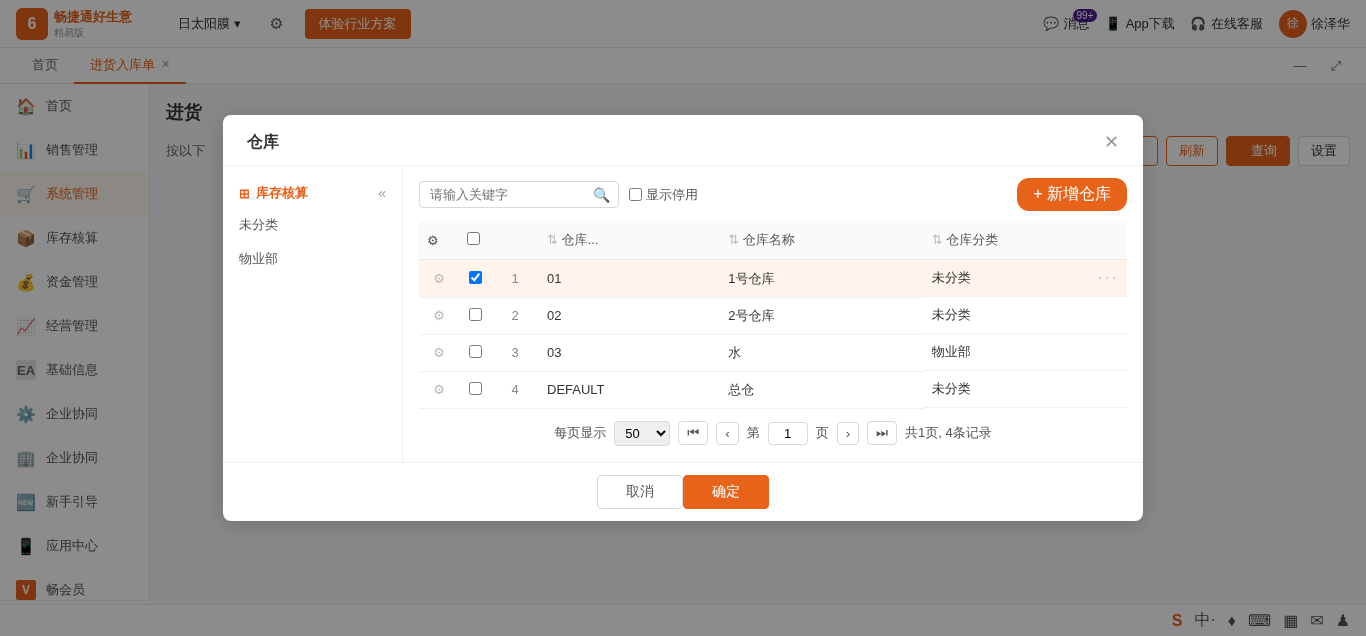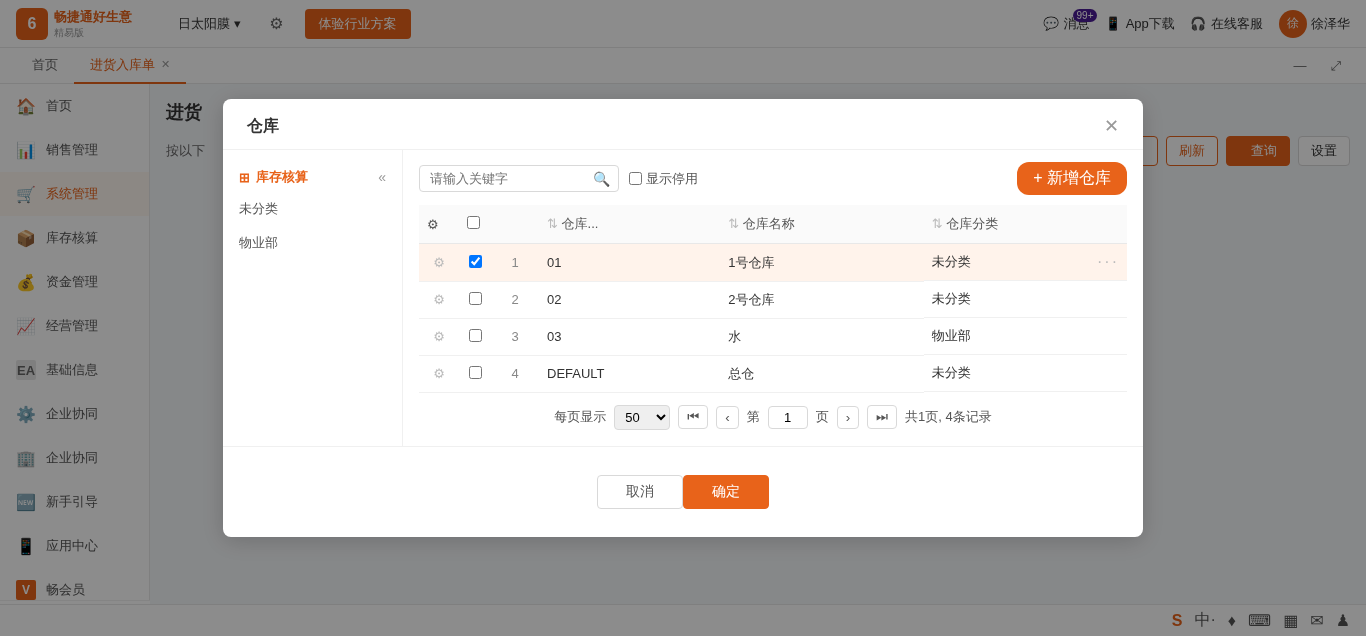--- a/index.html
+++ b/index.html
@@ -87,21 +87,21 @@
     .row-dots { color: #aaa; font-size: 18px; letter-spacing: 2px; }
 
     
     .pagination { display: flex; align-items: center; justify-content: center; gap: 8px; padding: 12px 0 4px; font-size: 13px; color: #555; }
     .page-select { border: 1px solid #d9d9d9; border-radius: 4px; padding: 3px 6px; font-size: 13px; }
     .page-btn { border: 1px solid #d9d9d9; border-radius: 4px; background: #fff; padding: 3px 8px; cursor: pointer; color: #555; }
     .page-btn:disabled { color: #ccc; cursor: not-allowed; }
     .page-input { border: 1px solid #d9d9d9; border-radius: 4px; width: 40px; text-align: center; padding: 3px 4px; font-size: 13px; }
 
     
-    .dialog-footer { display: flex; align-items: center; justify-content: center; padding: 28px 24px; border-top: 1px solid #f0f0f0; }
+    .dialog-footer { display: flex; align-items: center; justify-content: center; padding: 12px 24px; border-top: 1px solid #f0f0f0; }
     .footer-btn { border: 1px solid #d9d9d9; background: #fff; border-radius: 4px; padding: 7px 28px; font-size: 14px; cursor: pointer; color: #555; }
     .footer-btn.primary { background: #e8631a; color: #fff; border-color: #e8631a; }
 
     
     .statusbar { position: fixed; bottom: 0; left: 0; width: 1366px; height: 32px; background: #fff; border-top: 1px solid #e8e8e8; display: flex; align-items: center; justify-content: flex-end; padding: 0 16px; gap: 16px; z-index: 50; }
     .statusbar-icons { display: flex; align-items: center; gap: 12px; }
     .status-icon { color: #555; font-size: 16px; cursor: pointer; }
   </style>
 </head>
 <body>

